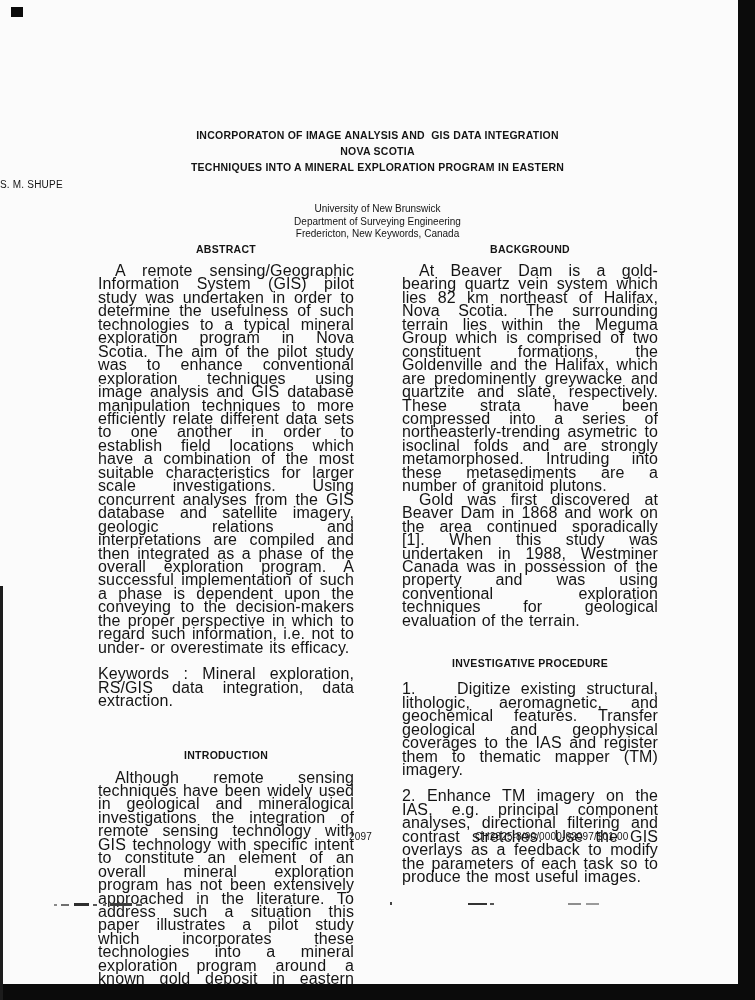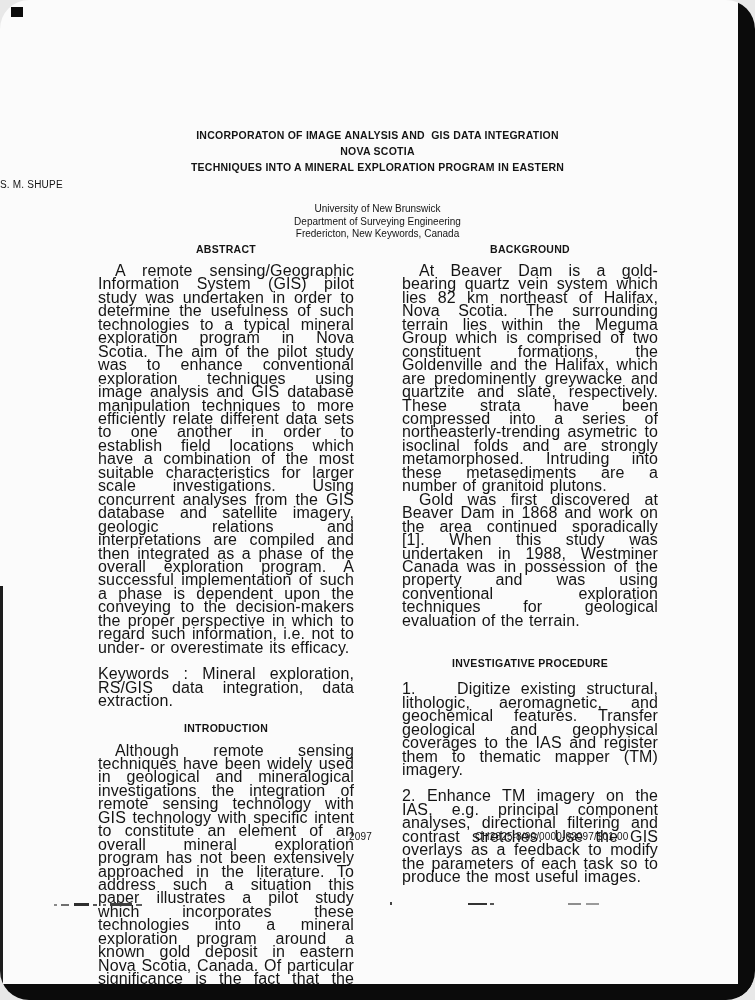--- a/index.html
+++ b/index.html
@@ -4,21 +4,20 @@
 <style>
   html, body { margin:0; padding:0; background:#e8e8e8; }
   .page {
     position:relative;
     width:755px; height:1000px;
     background:var(--paper,#fbfbfb);
     color:var(--ink,#141414);
     font-family:"Liberation Sans", sans-serif;
     overflow:hidden;
     margin:0 auto;
-    border-radius:29px;
   }
   .title-block {
     position:absolute; top:127px; left:0; width:100%;
     text-align:center; font-weight:bold;
     font-size:10.5px; line-height:16px; letter-spacing:.25px;
   }
   .title-line { display:block; }
   .author {
     position:absolute; top:179px; left:0; width:100%;
     font-size:10px; letter-spacing:.2px;
@@ -35,21 +34,21 @@
   .sec-h {
     font-size:10.5px; font-weight:bold; text-align:center;
     letter-spacing:.3px; margin:0 0 9px 0;
   }
   .para {
     font-size:16px; line-height:13.45px; text-align:justify;
     margin:0; letter-spacing:.12px; word-spacing:1px;
   }
   .indent { text-indent:17px; }
   .keywords { margin-top:13px; }
-  .h2-left  { margin-top:14px; margin-bottom:10px; }
+  .h2-left  { margin-top:41px; margin-bottom:10px; }
   .h2-right { margin-top:30px; margin-bottom:10px; }
   .item { margin-top:13px; }
   .footer {
     position:absolute; top:831px; left:0; width:100%;
     font-size:10px; letter-spacing:.15px;
   }
   .pageno    { position:absolute; left:349px;text-align:center; }
   .copyright { position:absolute; left:475px; }
   
   .artifact { position:absolute; background:#0b0b0b; }

